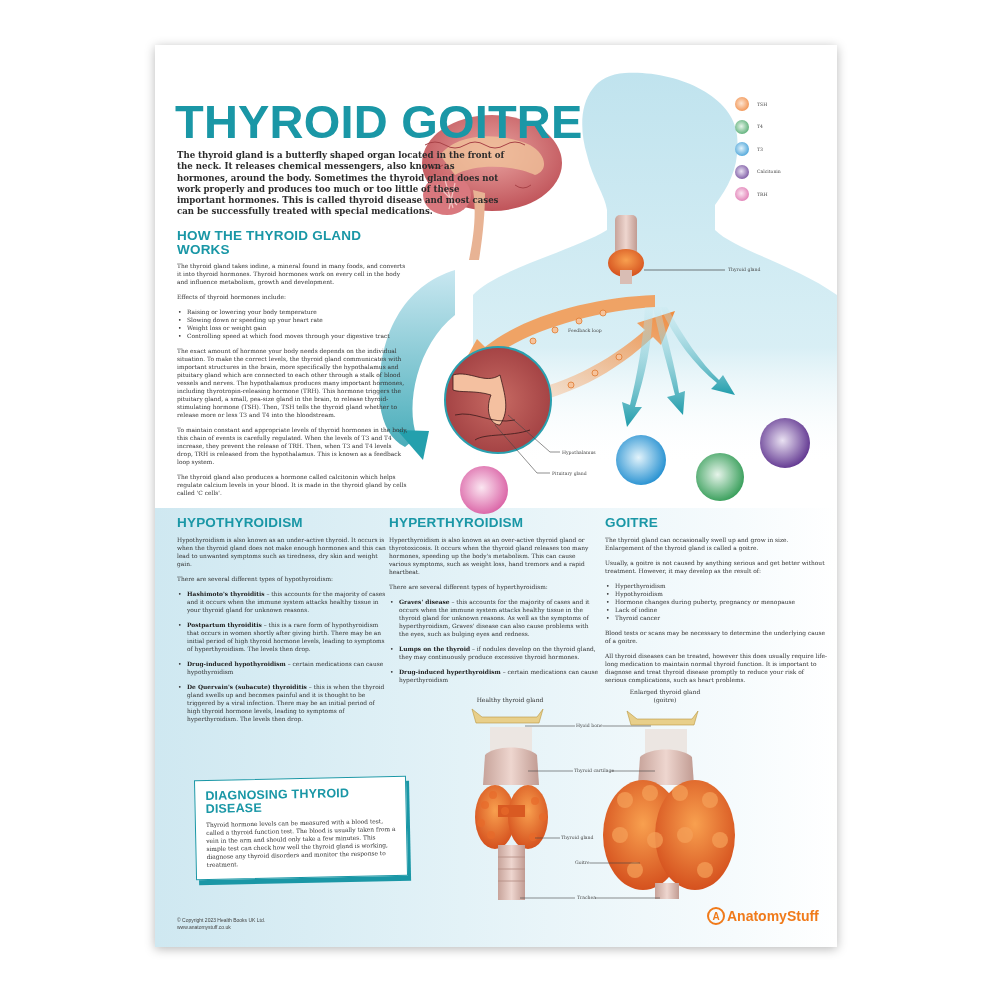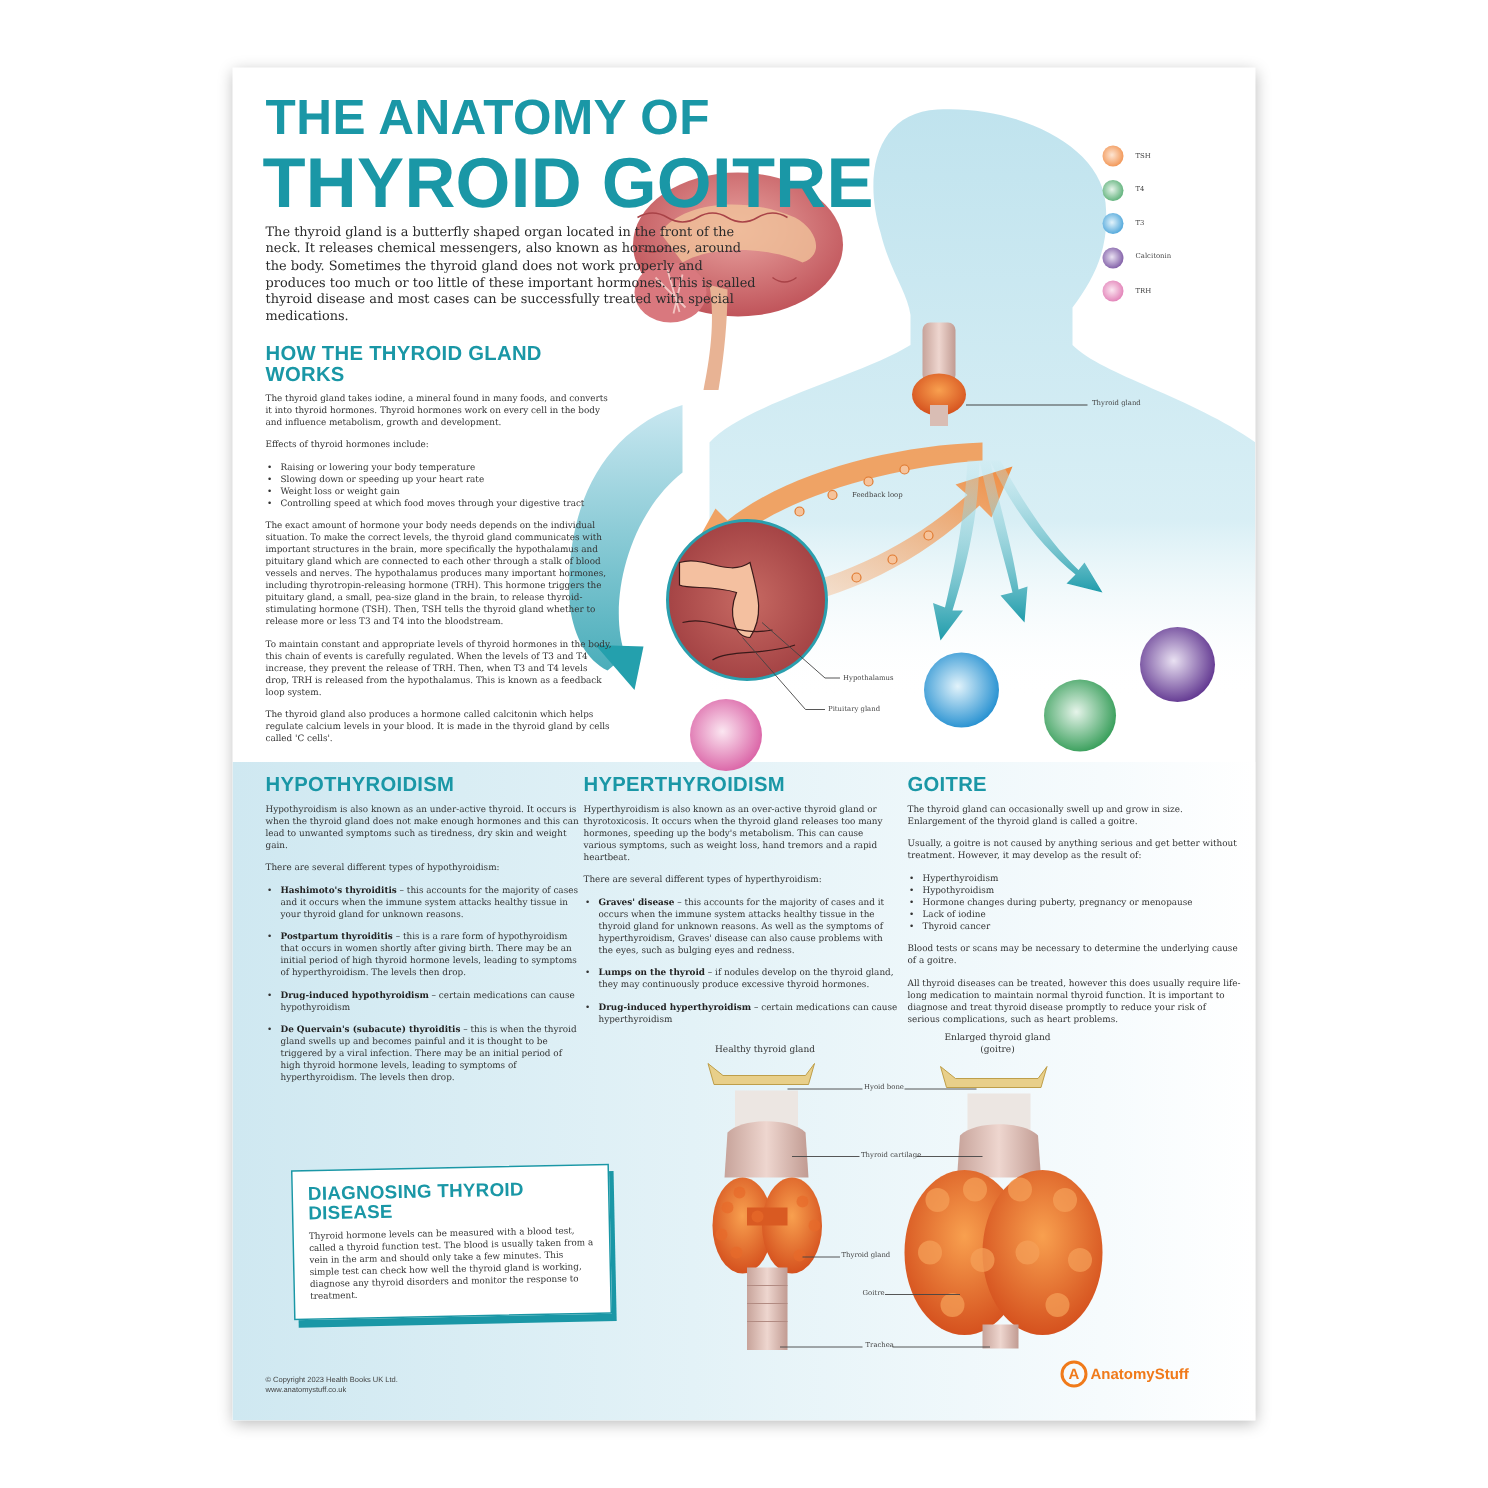--- a/index.html
+++ b/index.html
@@ -20,21 +20,21 @@
   .title-1 {
     position: absolute; left: 22px; top: 16px; font-family: "Liberation Sans", sans-serif;
     font-weight: 700; font-size: 33px; letter-spacing: 0.3px; color: #1a97a6; line-height: 1;
   }
   .title-2 {
     position: absolute; left: 20px; top: 53px; font-family: "Liberation Sans", sans-serif;
     font-weight: 700; font-size: 47px; color: #1a97a6; line-height: 1; letter-spacing: 0.2px;
   }
   .intro {
     position: absolute; left: 22px; top: 105px; width: 330px;
-    font-size: 8.6px; line-height: 11.3px; color: #2b2b2b;
+    font-size: 8.6px; line-height: 11.3px; color: #2b2b2b; font-weight: bold;
   }
 
   .h2 {
     font-family: "Liberation Sans", sans-serif; font-weight: 700; color: #1a97a6;
     font-size: 13.5px; letter-spacing: 0.2px; line-height: 1;
   }
   .body-txt { font-size: 5.9px; line-height: 8px; color: #333; }
   .body-txt p { margin-bottom: 7px; }
   .body-txt ul { list-style: none; margin-bottom: 7px; }
   .body-txt ul li { position: relative; padding-left: 10px; }
@@ -61,21 +61,21 @@
   .diag-box .h2 { font-size: 12.5px; margin-bottom: 6px; }
 
   .footer { position: absolute; left: 22px; top: 872px; font-family: "Liberation Sans", sans-serif; font-size: 5px; line-height: 7px; color: #444; }
 
   .logo { position: absolute; left: 552px; top: 862px; display: flex; align-items: center; gap: 2px; }
   .logo-mark {
     width: 18px; height: 18px; border-radius: 50%; border: 2px solid #f07a1a;
     display: flex; align-items: center; justify-content: center; color: #f07a1a;
     font-family: "Liberation Sans", sans-serif; font-weight: 700; font-size: 10px;
   }
-  .logo-text { font-family: "Liberation Sans", sans-serif; font-weight: 700; font-size: 10px; color: #f07a1a; }
+  .logo-text { font-family: "Liberation Sans", sans-serif; font-weight: 700; font-size: 14px; color: #f07a1a; }
 
   
   .legend { position: absolute; left: 580px; top: 48px; }
   .legend-item { display: flex; align-items: center; height: 22.5px; }
   .legend-dot { width: 14px; height: 14px; border-radius: 50%; margin-right: 8px; }
   .legend-label { font-size: 4.6px; color: #444; }
 
   .small-label { position: absolute; font-size: 4.6px; color: #444; white-space: nowrap; }
   .caption { position: absolute; font-size: 6px; color: #333; text-align: center; line-height: 8px; }
 
@@ -241,21 +241,20 @@
     <line x1="370" y1="681" x2="420" y2="681" stroke="#444" stroke-width="0.6"></line>
     <line x1="448" y1="681" x2="496" y2="681" stroke="#444" stroke-width="0.6"></line>
     <line x1="373" y1="726" x2="418" y2="726" stroke="#444" stroke-width="0.6"></line>
     <line x1="456" y1="726" x2="500" y2="726" stroke="#444" stroke-width="0.6"></line>
     <line x1="380" y1="793" x2="405" y2="793" stroke="#444" stroke-width="0.6"></line>
     <line x1="435" y1="818" x2="485" y2="818" stroke="#444" stroke-width="0.6"></line>
     <line x1="365" y1="853" x2="420" y2="853" stroke="#444" stroke-width="0.6"></line>
     <line x1="440" y1="853" x2="505" y2="853" stroke="#444" stroke-width="0.6"></line>
   </svg>
 
-  <div class="title-1">THE ANATOMY OF</div>
   <div class="title-2">THYROID GOITRE</div>
   <div class="intro">The thyroid gland is a butterfly shaped organ located in the front of the neck. It releases chemical messengers, also known as hormones, around the body. Sometimes the thyroid gland does not work properly and produces too much or too little of these important hormones. This is called thyroid disease and most cases can be successfully treated with special medications.</div>
 
   <div class="legend">
     <div class="legend-item">
       <span class="legend-dot" style="background: radial-gradient(circle at 45% 45%, #fde5d2, #ee7a2a);"></span>
       <span class="legend-label">TSH</span>
     </div>
     <div class="legend-item">
       <span class="legend-dot" style="background: radial-gradient(circle at 45% 45%, #e6f4ea, #2f9a53);"></span>

